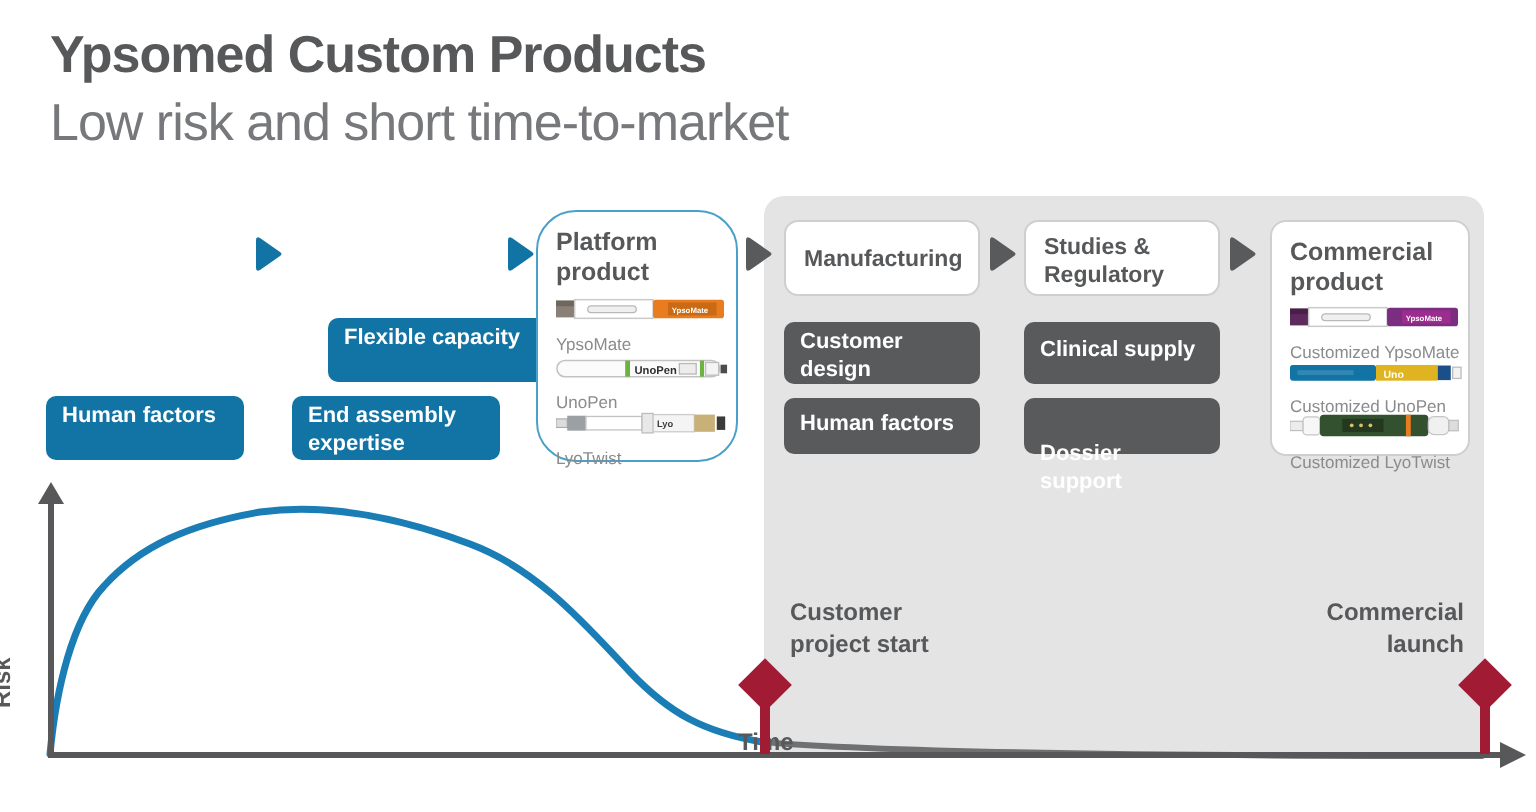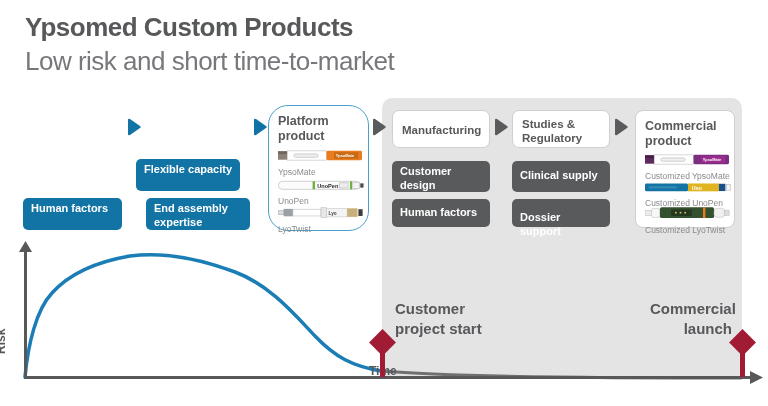--- a/index.html
+++ b/index.html
@@ -46,41 +46,41 @@
   .axis-label{
     position:absolute;font-size:12px;font-weight:bold;color:#57585a;
   }
   .risk-label{transform:rotate(-90deg);transform-origin:left bottom;}
   .chart-svg{position:absolute;left:0;top:0;width:768px;height:406px;pointer-events:none;}
   .milestone-diamond{
     position:absolute;width:19px;height:19px;background:#a21b35;transform:rotate(45deg);
   }
   .milestone-stem{position:absolute;width:5px;background:#a21b35;}
   .milestone-label{
-    position:absolute;font-size:15px;font-weight:bold;color:#57585a;line-height:1.3;
+    position:absolute;font-size:12px;font-weight:bold;color:#57585a;line-height:1.3;
   }
   .ml-right{text-align:right;}
 </style>
 </head>
 <body>
 
 <div class="canvas">
 
   <div class="title">Ypsomed Custom Products</div>
   <div class="subtitle">Low risk and short time-to-market</div>
 
   <div class="gray-panel"></div>
 
   <div class="item-box item-blue" style="left:23px;top:198px;width:99px;height:32px;">Human factors</div>
 
   <svg class="arrow" style="left:127px;top:118px;" viewBox="0 0 14 18">
     <path d="M1 2 Q1 0 3 1 L13 8 Q14.5 9 13 10 L3 17 Q1 18 1 16 Z" fill="#1274a5"></path>
   </svg>
 
-  <div class="item-box item-blue" style="left:136px;top:159px;width:104px;height:32px;">Flexible capacity</div>
+  <div class="item-box item-blue" style="left:164px;top:159px;width:124px;height:32px;">Flexible capacity</div>
   <div class="item-box item-blue" style="left:146px;top:198px;width:104px;height:32px;">End assembly expertise</div>
 
   <svg class="arrow" style="left:253px;top:118px;" viewBox="0 0 14 18">
     <path d="M1 2 Q1 0 3 1 L13 8 Q14.5 9 13 10 L3 17 Q1 18 1 16 Z" fill="#1274a5"></path>
   </svg>
 
   <div class="prod-box hdr-blue" style="left:268px;top:105px;width:101px;height:126px;border-radius:20px;border:1.5px solid #4aa0c8;">
     <div class="prod-title">Platform product</div>
 
     <div class="prod-row" style="top:42px;">
@@ -131,21 +131,21 @@
   <div class="hdr-box hdr-gray" style="left:392px;top:110px;width:98px;height:38px;padding-top:12px;">Manufacturing</div>
   <div class="item-box item-dark" style="left:392px;top:161px;width:98px;height:31px;">Customer design</div>
   <div class="item-box item-dark" style="left:392px;top:199px;width:98px;height:28px;padding-top:7px;">Human factors</div>
 
   <svg class="arrow" style="left:494px;top:118px;" viewBox="0 0 14 18">
     <path d="M1 2 Q1 0 3 1 L13 8 Q14.5 9 13 10 L3 17 Q1 18 1 16 Z" fill="#595a5c"></path>
   </svg>
 
   <div class="hdr-box hdr-gray" style="left:512px;top:110px;width:98px;height:38px;padding-top:6px;">Studies &amp; Regulatory</div>
   <div class="item-box item-dark" style="left:512px;top:161px;width:98px;height:31px;padding-top:8px;">Clinical supply</div>
-  <div class="item-box item-dark" style="left:512px;top:199px;width:98px;height:28px;padding-top:12px;">Dossier support</div>
+  <div class="item-box item-dark" style="left:512px;top:199px;width:98px;height:28px;padding-top:22px;">Dossier support</div>
 
   <svg class="arrow" style="left:614px;top:118px;" viewBox="0 0 14 18">
     <path d="M1 2 Q1 0 3 1 L13 8 Q14.5 9 13 10 L3 17 Q1 18 1 16 Z" fill="#595a5c"></path>
   </svg>
 
   <div class="prod-box hdr-gray" style="left:635px;top:110px;width:100px;height:118px;border-radius:8px;border:1px solid #cfcfcf;">
     <div class="prod-title">Commercial product</div>
 
     <div class="prod-row" style="top:41px;">
       <svg width="84" height="13" viewBox="0 0 90 13">

